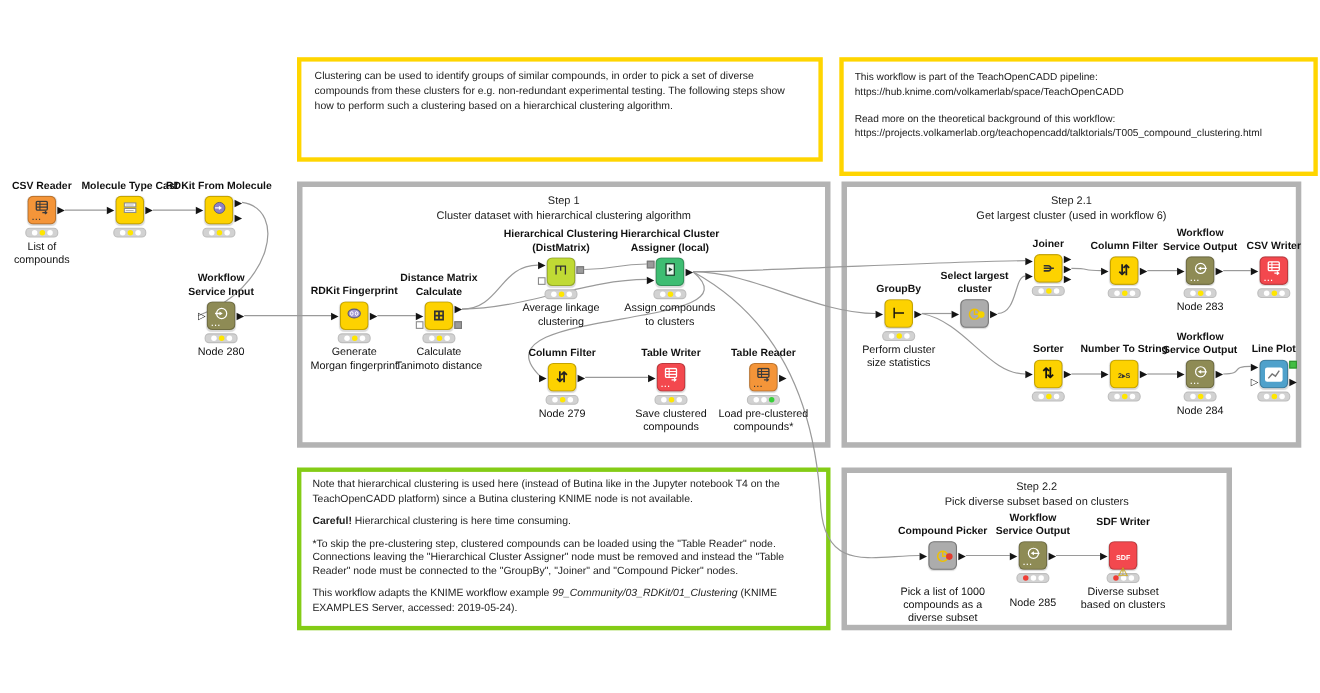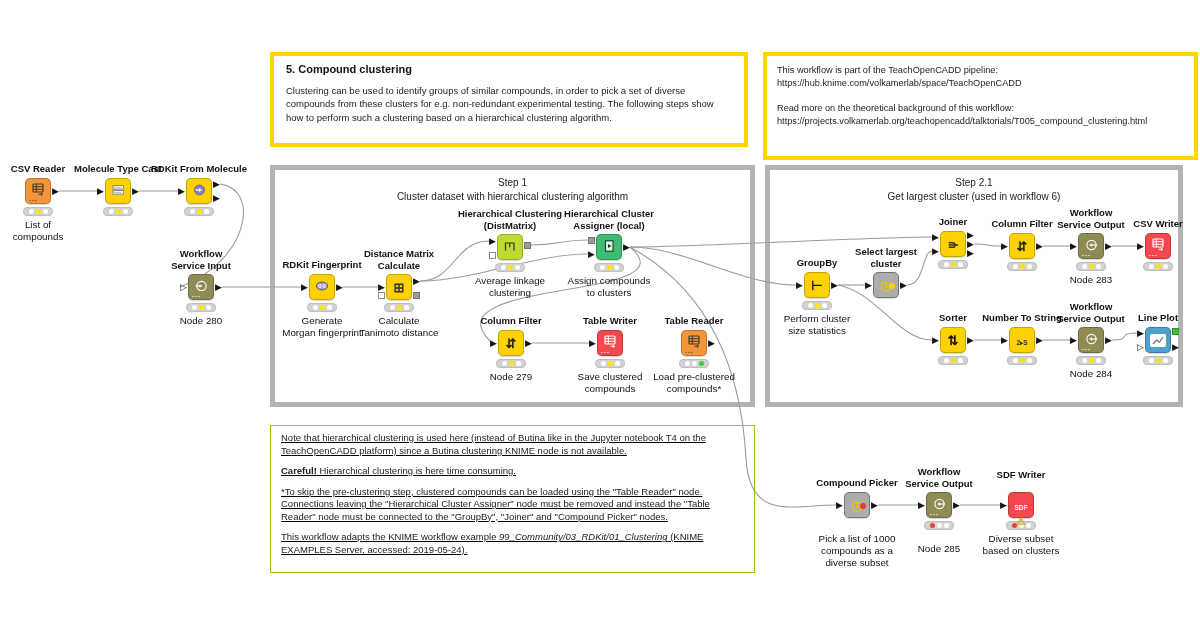--- a/index.html
+++ b/index.html
@@ -1,19 +1,19 @@
 <!DOCTYPE html>
 <html><head>
 <meta charset="utf-8">
 <style>
   html,body{margin:0;padding:0;background:#fff;}
   #stage{position:relative;width:1200px;height:630px;background:#ffffff;font-family:"Liberation Sans",sans-serif;overflow:hidden;}
   .box{position:absolute;box-sizing:border-box;background:#fff;}
   .box.yellow{border:4px solid #FFD500;}
-  .box.orange{border:1px solid #84cc16;text-decoration:underline;}
+  .box.orange{border:4px solid #84cc16;}
   .box.gray{border:5px solid #B3B3B3;}
   #box-cc{left:270px;top:52px;width:478px;height:95px;padding:7px 12px;}
   #box-pl{left:763px;top:52px;width:435px;height:108px;padding:8px 10px;}
   #box-s1{left:270px;top:165px;width:485px;height:242px;}
   #box-s21{left:765px;top:165px;width:418px;height:242px;}
   #box-note{left:270px;top:425px;width:485px;height:148px;padding:6px 10px;}
   #box-s22{left:765px;top:425px;width:355px;height:148px;}
   .box-title{text-align:center;font-size:10px;color:#222;padding-top:6px;line-height:1.35;}
   .ann-title{font-weight:bold;font-size:11px;color:#111;margin:0 0 9px 0;}
   .ann-body{font-size:9.5px;color:#222;line-height:1.4;white-space:pre-line;}
@@ -33,21 +33,20 @@
   .dots{position:absolute;left:3px;bottom:1px;font-size:7px;font-weight:bold;letter-spacing:1px;line-height:1;color:#333;}
   .ndot{position:absolute;width:6px;height:6px;border-radius:50%;}
   .warn{position:absolute;font-size:11px;line-height:1;color:#F2C200;text-shadow:0 0 1px #555;}
 </style>
 </head>
 <body>
 
 <div id="stage">
 
   <div class="box yellow" id="box-cc">
-    <div class="ann-title">5. Compound clustering</div>
     <div class="ann-body">Clustering can be used to identify groups of similar compounds, in order to pick a set of diverse compounds from these clusters for e.g. non-redundant experimental testing. The following steps show how to perform such a clustering based on a hierarchical clustering algorithm.</div>
   </div>
 
   <div class="box yellow" id="box-pl">
     <div class="ann-body">This workflow is part of the TeachOpenCADD pipeline:
 https://hub.knime.com/volkamerlab/space/TeachOpenCADD</div>
     <div class="ann-body">Read more on the theoretical background of this workflow:
 https://projects.volkamerlab.org/teachopencadd/talktorials/T005_compound_clustering.html</div>
   </div>
 
@@ -59,20 +58,23 @@
     <div class="box-title"><span>Step 2.1</span><br><span>Get largest cluster (used in workflow 6)</span></div>
   </div>
 
   <div class="box orange" id="box-note">
     <p class="note-p">Note that hierarchical clustering is used here (instead of Butina like in the Jupyter notebook T4 on the TeachOpenCADD platform) since a Butina clustering KNIME node is not available.</p>
     <p class="note-p"><b>Careful!</b><span>  Hierarchical clustering is here time consuming.</span></p>
     <p class="note-p">*To skip the pre-clustering step, clustered compounds can be loaded using the "Table Reader" node. Connections leaving the "Hierarchical Cluster Assigner" node must be removed and instead the "Table Reader" node must be connected to the "GroupBy", "Joiner" and "Compound Picker" nodes.</p>
     <p class="note-p"><span>This workflow adapts the KNIME workflow example  </span><i>99_Community/03_RDKit/01_Clustering</i><span>  (KNIME EXAMPLES Server, accessed: 2019-05-24).</span></p>
   </div>
 
+  <div class="box gray" id="box-s22">
+    <div class="box-title"><span>Step 2.2</span><br><span>Pick diverse subset based on clusters</span></div>
+  </div>
 
   <svg id="edges" width="1200" height="630">
       <path d="M59,191 C79,191 77,191 97,191" class="edge"></path>
       <path d="M139,191 C159,191 158,191 178,191" class="edge"></path>
       <path d="M220,184 C262,190 247,262 180,287" class="edge"></path>
       <path d="M222,287 C261.5,287 261.5,287 301,287" class="edge"></path>
       <path d="M343,287 C363,287 358,287 378,287" class="edge"></path>
       <path d="M420,281 C454.5,281 454.5,241 489,241" class="edge"></path>
       <path d="M420,281 C475,281 533,254 588,254" class="edge"></path>
       <path d="M531,245 C559.5,245 559.5,240 588,240" class="edge"></path>

